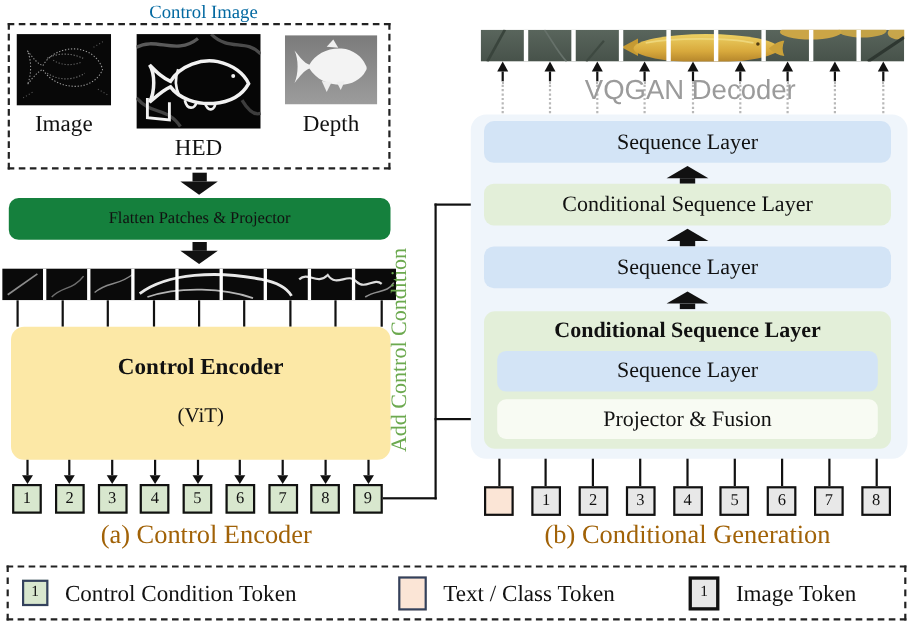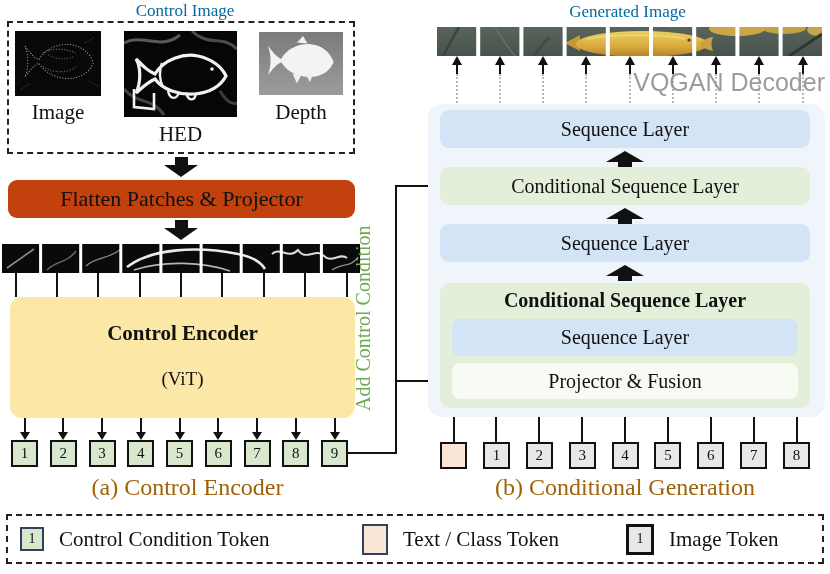--- a/index.html
+++ b/index.html
@@ -14,23 +14,23 @@
   
   .panel-title { font-size:17px; color:#0369a1; }
   .caption { font-size:24px; color:#a16207; }
 
   
   .dashed { border:2px dashed #222; }
 
   
   .img-label { font-size:21px; }
   .flatten-box {
-    left:8px; top:180px; width:347px; height:38px; background:#c2410c;
+    left:8px; top:180px; width:347px; height:38px; background:#15803d;
     border-radius:9px; display:flex; align-items:center; justify-content:center;
-    font-size:22px;
+    font-size:15px;
   }
   .encoder-box {
     left:10px; top:297px; width:345px; height:121px; background:#fce8a6;
     border-radius:12px; text-align:center;
   }
   .encoder-title { margin-top:24px; font-size:21px; font-weight:bold; }
   .encoder-sub { margin-top:22px; font-size:19px; }
 
   
   .block-down { display:flex; flex-direction:column; align-items:center; }
@@ -73,21 +73,21 @@
   }
   .cond-title { margin-top:6px; text-align:center; font-size:20px; font-weight:bold; }
   .inner-layer {
     position:absolute; left:12px; width:346px; height:37px; border-radius:8px;
     display:flex; align-items:center; justify-content:center; font-size:20px;
   }
   .inner-layer.blue { background:#d3e4f6; }
   .inner-layer.white { background:#f8fbf3; }
 
   .vqgan-label {
-    left:430px; top:68px; width:395px; text-align:right;
+    left:430px; top:68px; width:395px; text-align:center;
     font-family:"Liberation Sans", sans-serif; font-size:25px; color:#9b9b9b;
   }
   .vq-cell { width:39px; display:flex; flex-direction:column; align-items:center; }
   .vq-head { width:0; height:0; border-left:5px solid transparent;
      border-right:5px solid transparent; border-bottom:9px solid #111; }
   .vq-shaft { width:2px; height:9px; background:#111; }
   .vq-dots { width:0; flex-grow:1; border-left:2px dotted #b8b8b8; }
 
   
   .conn { background:#111; }
@@ -300,21 +300,20 @@
   <div class="abs ctr caption" style="left:0;top:474px;width:375px;">(a) Control Encoder</div>
 
   <div class="abs conn" style="left:348px;top:452px;width:49px;height:2px;"></div>
   <div class="abs conn" style="left:395px;top:185px;width:2px;height:269px;"></div>
   <div class="abs conn" style="left:395px;top:185px;width:34px;height:2px;"></div>
   <div class="abs conn-head-right" style="left:429px;top:181px;"></div>
   <div class="abs conn" style="left:395px;top:380px;width:44px;height:2px;"></div>
   <div class="abs conn-head-right" style="left:439px;top:376px;"></div>
   <div class="abs add-cond-label">Add Control Condition</div>
 
-  <div class="abs ctr panel-title" style="left:430px;top:2px;width:395px;">Generated Image</div>
 
   <svg class="abs" style="left:437px;top:27px;" width="385" height="29" viewBox="0 0 385 29">
     <defs>
       <linearGradient id="fabric" x1="0" y1="0" x2="0" y2="1">
         <stop offset="0" stop-color="#59655c"></stop>
           <stop offset="1" stop-color="#47524a"></stop>
       </linearGradient>
       <linearGradient id="gold" x1="0" y1="0" x2="0" y2="1">
         <stop offset="0" stop-color="#ecd063"></stop>
           <stop offset="0.6" stop-color="#d8a93c"></stop>

